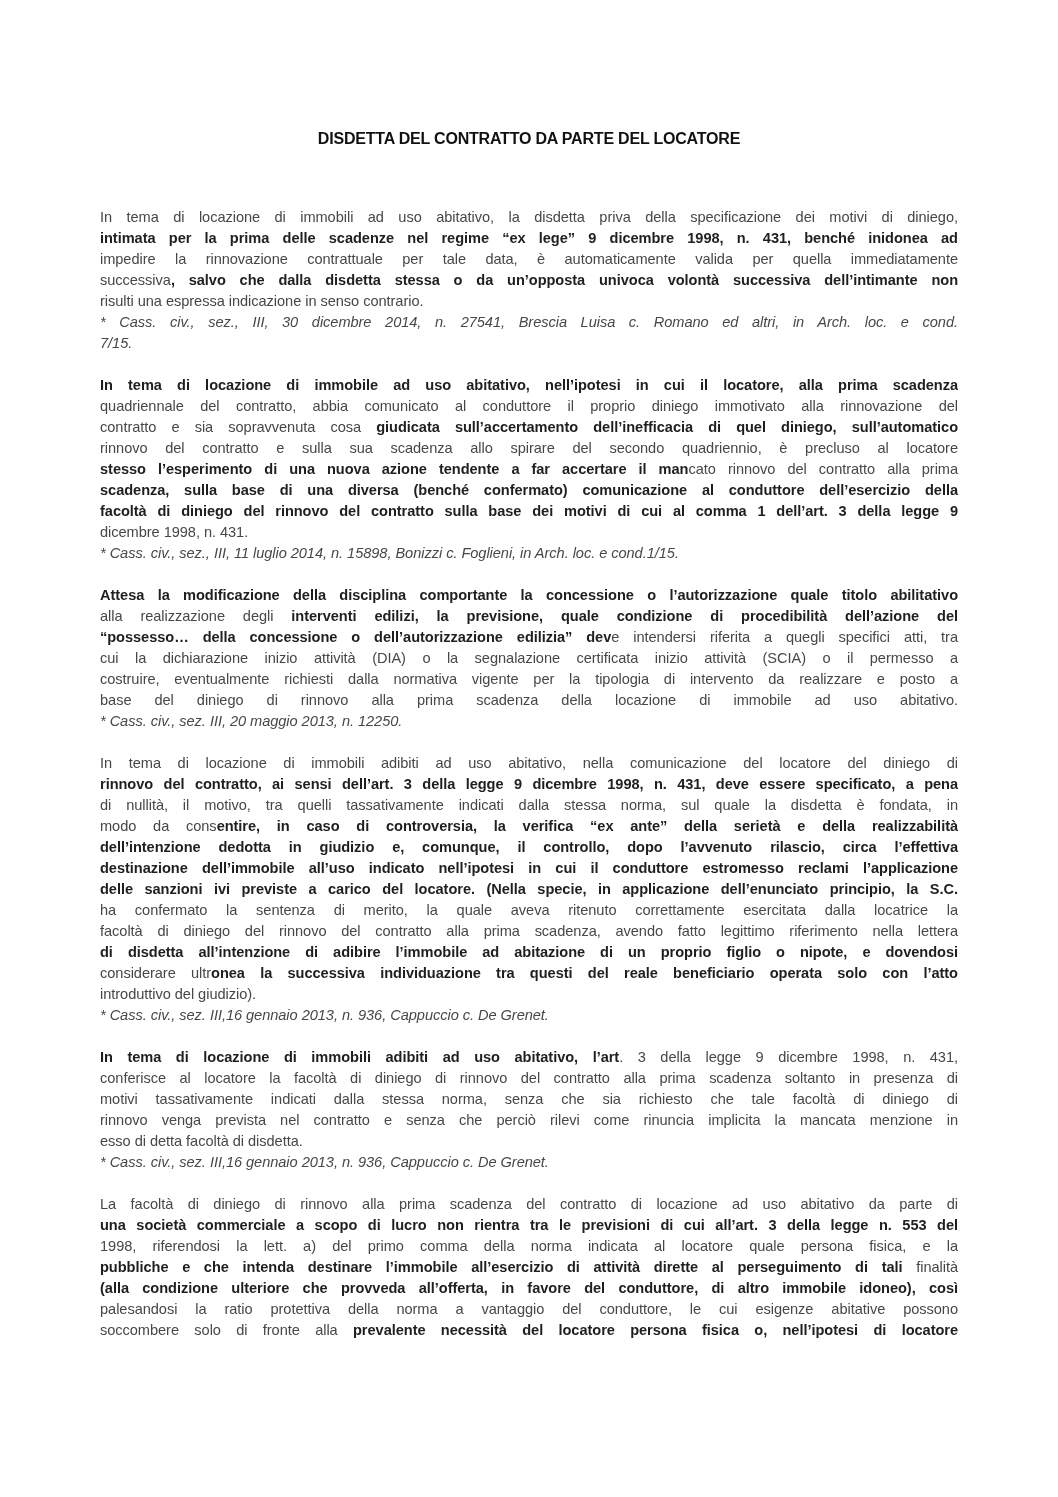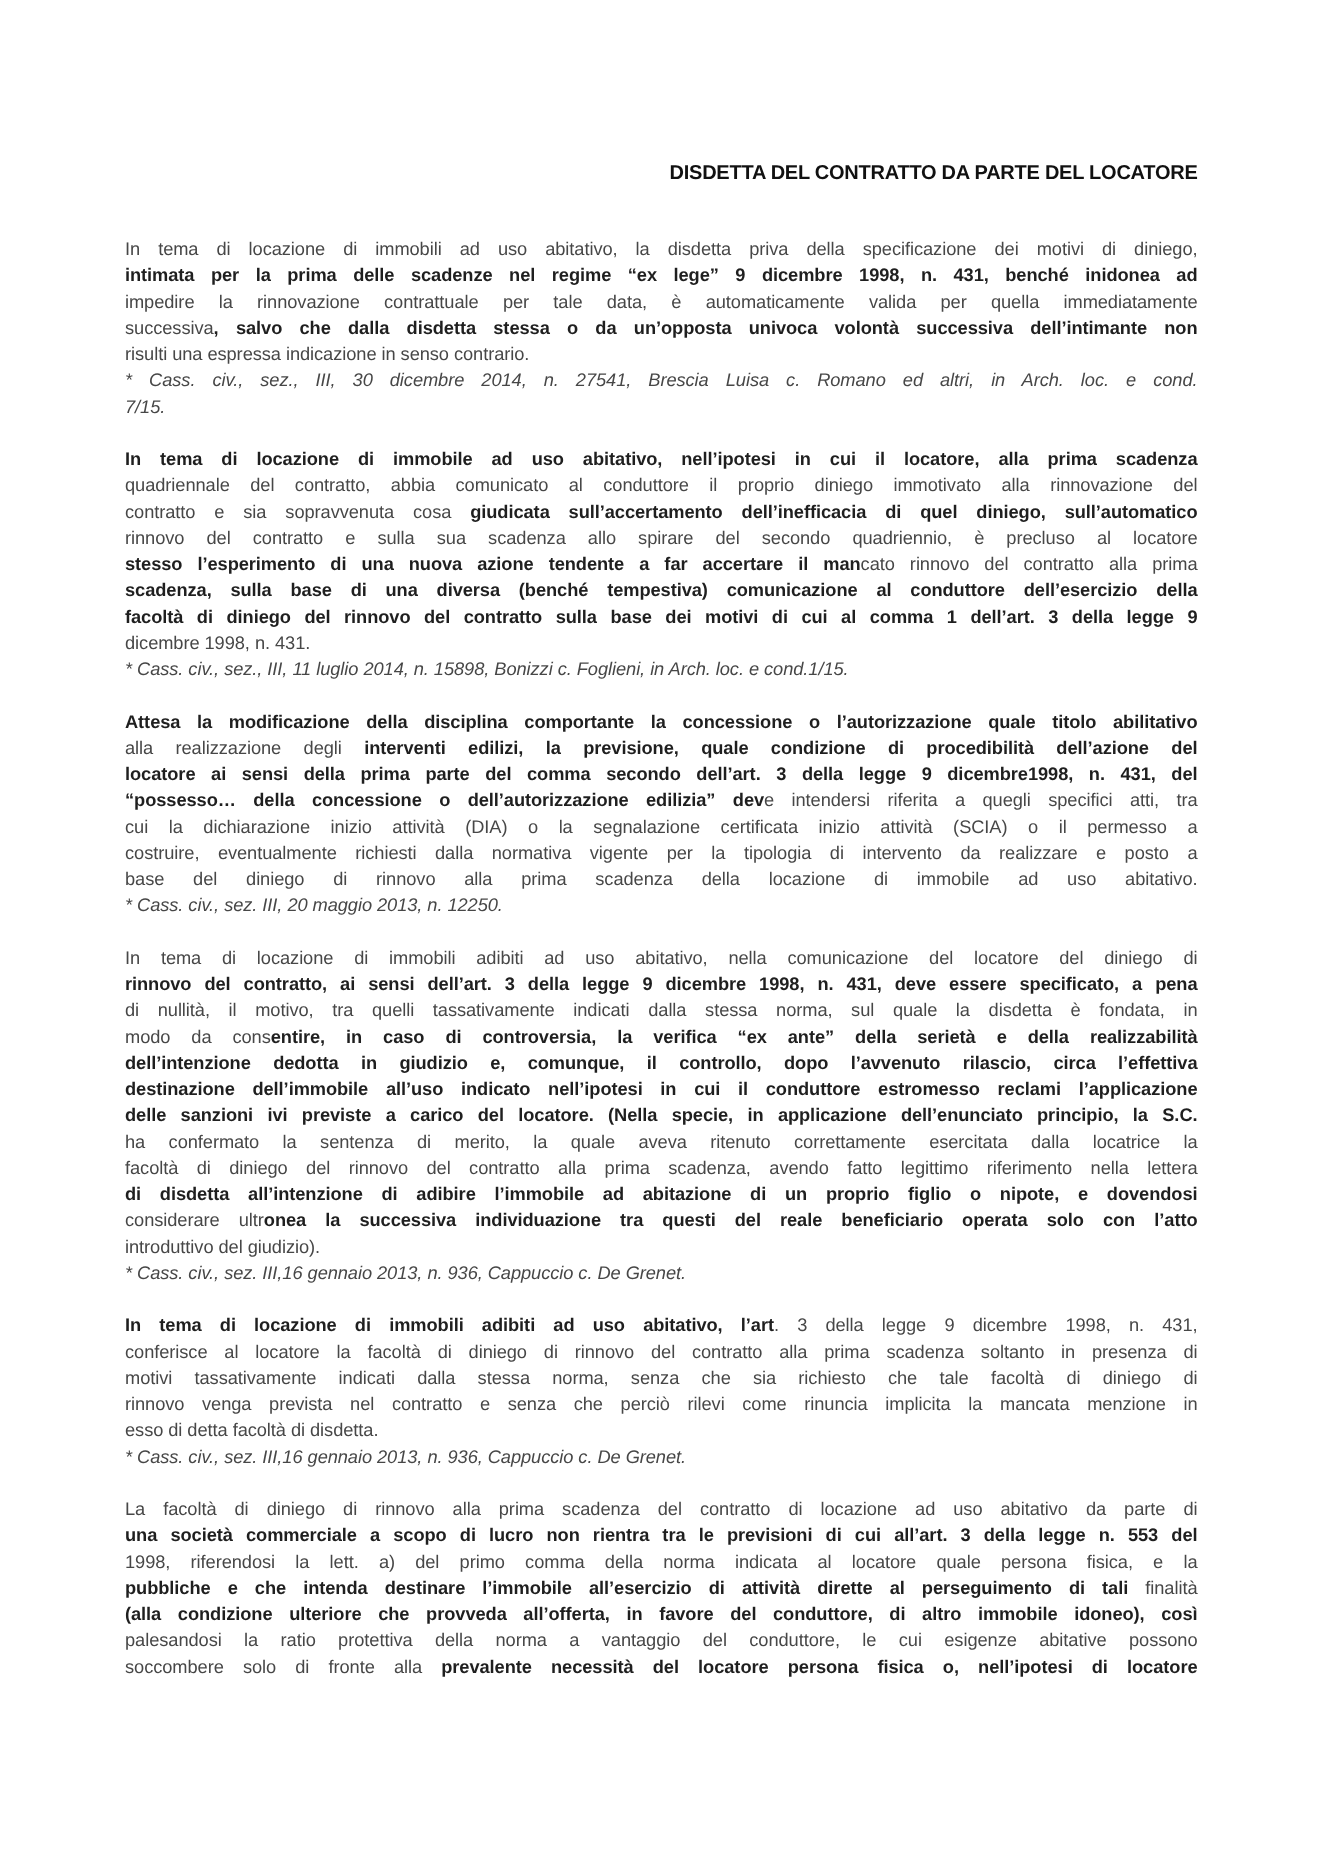--- a/index.html
+++ b/index.html
@@ -11,25 +11,25 @@
     position: relative;
     width: 1058px;
     height: 1497px;
     margin: 0 auto;
     background: var(--bg, #ffffff);
     overflow: hidden;
     box-sizing: border-box;
     padding: 128px 100px 0 100px;
   }
   .title {
-    margin: 0 0 41px 0;
+    margin: 0 0 58px 0;
     font-size: 16px;
     line-height: 21px;
     font-weight: bold;
-    text-align: right;
+    text-align: center;
     letter-spacing: -0.2px;
     color: var(--title, #111111);
   }
   .para {
     margin: 0 0 21px 0;
   }
   .line {
     font-size: 14.6px;
     line-height: 21px;
     letter-spacing: -0.05px;
@@ -64,29 +64,28 @@
         <div class="line last"><span class="">risulti una espressa indicazione in senso contrario.</span></div>
         <div class="line"><span class=" i">* Cass. civ., sez., III, 30 dicembre 2014, n. 27541, Brescia Luisa c. Romano ed altri, in Arch. loc. e cond.</span></div>
         <div class="line last"><span class=" i">7/15.</span></div>
       </div>
       <div class="para">
         <div class="line"><span class="b">In tema di locazione di immobile ad uso abitativo, nell’ipotesi in cui il locatore, alla prima scadenza</span></div>
         <div class="line"><span class="">quadriennale del contratto, abbia comunicato al conduttore il proprio diniego immotivato alla rinnovazione del</span></div>
         <div class="line"><span class="">contratto e sia sopravvenuta cosa </span><span class="b">giudicata sull’accertamento dell’inefficacia di quel diniego, sull’automatico</span></div>
         <div class="line"><span class="">rinnovo del contratto e sulla sua scadenza allo spirare del secondo quadriennio, è precluso al locatore</span></div>
         <div class="line"><span class="b">stesso l’esperimento di una nuova azione tendente a far accertare il man</span><span class="">cato rinnovo del contratto alla prima</span></div>
-        <div class="line"><span class="b">scadenza, sulla base di una diversa (benché tempestiva) comunicazione al conduttore dell’esercizio della</span></div>
+        <div class="line"><span class="b">scadenza, sulla base di una diversa (benché confermato) comunicazione al conduttore dell’esercizio della</span></div>
         <div class="line"><span class="b">facoltà di diniego del rinnovo del contratto sulla base dei motivi di cui al comma 1 dell’art. 3 della legge 9</span></div>
         <div class="line last"><span class="">dicembre 1998, n. 431.</span></div>
         <div class="line last"><span class=" i">* Cass. civ., sez., III, 11 luglio 2014, n. 15898, Bonizzi c. Foglieni, in Arch. loc. e cond.1/15.</span></div>
       </div>
       <div class="para">
         <div class="line"><span class="b">Attesa la modificazione della disciplina comportante la concessione o l’autorizzazione quale titolo abilitativo</span></div>
         <div class="line"><span class="">alla realizzazione degli </span><span class="b">interventi edilizi, la previsione, quale condizione di procedibilità dell’azione del</span></div>
-        <div class="line"><span class="b">locatore ai sensi della prima parte del comma secondo dell’art. 3 della legge 9 dicembre1998, n. 431, del</span></div>
         <div class="line"><span class="b">“possesso… della concessione o dell’autorizzazione edilizia” dev</span><span class="">e intendersi riferita a quegli specifici atti, tra</span></div>
         <div class="line"><span class="">cui la dichiarazione inizio attività (DIA) o la segnalazione certificata inizio attività (SCIA) o il permesso a</span></div>
         <div class="line"><span class="">costruire, eventualmente richiesti dalla normativa vigente per la tipologia di intervento da realizzare e posto a</span></div>
         <div class="line"><span class="">base del diniego di rinnovo alla prima scadenza della locazione di immobile ad uso abitativo.</span></div>
         <div class="line last"><span class=" i">* Cass. civ., sez. III, 20 maggio 2013, n. 12250.</span></div>
       </div>
       <div class="para">
         <div class="line"><span class="">In tema di locazione di immobili adibiti ad uso abitativo, nella comunicazione del locatore del diniego di</span></div>
         <div class="line"><span class="b">rinnovo del contratto, ai sensi dell’art. 3 della legge 9 dicembre 1998, n. 431, deve essere specificato, a pena</span></div>
         <div class="line"><span class="">di nullità, il motivo, tra quelli tassativamente indicati dalla stessa norma, sul quale la disdetta è fondata, in</span></div>

